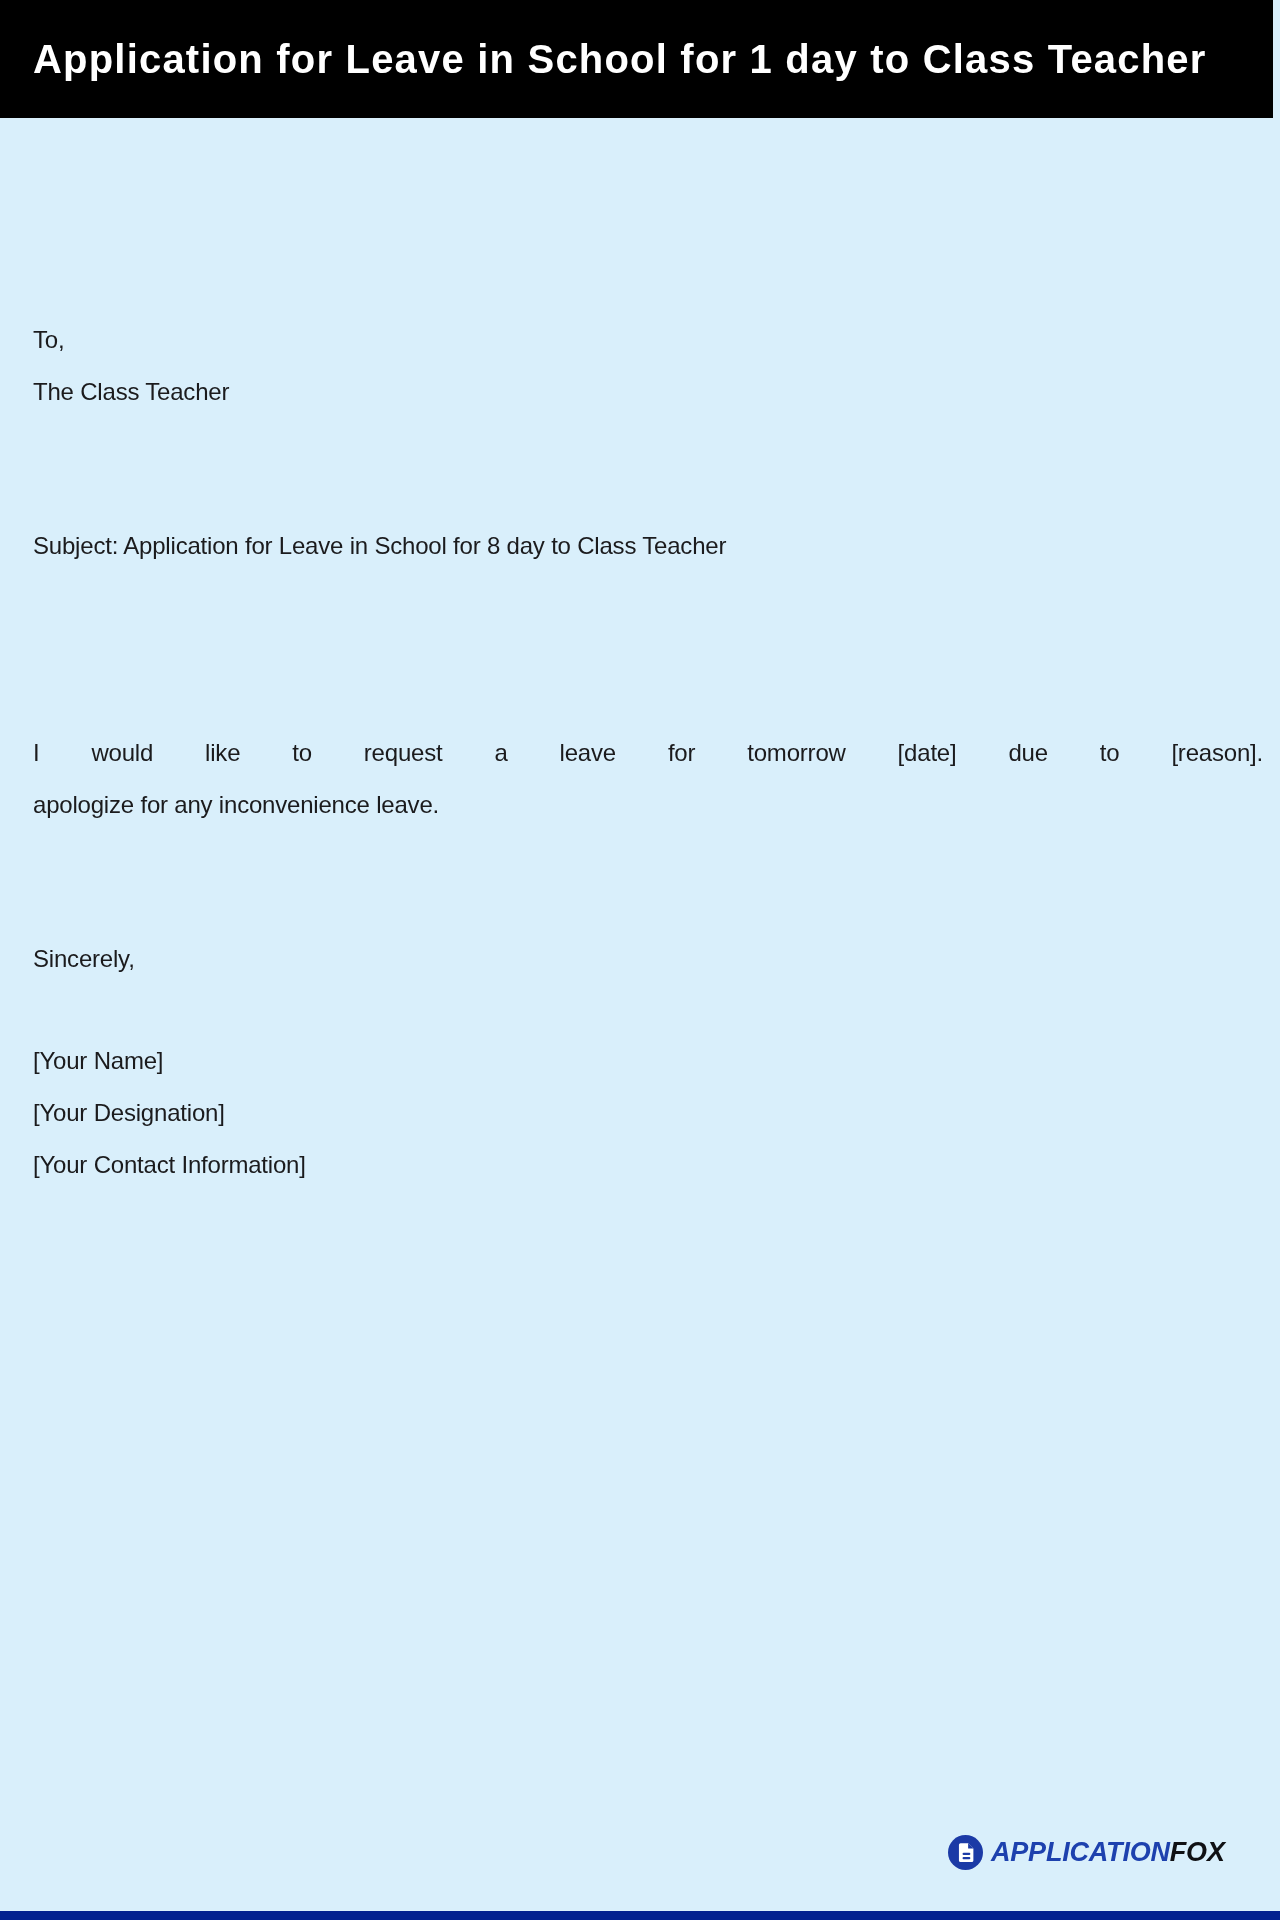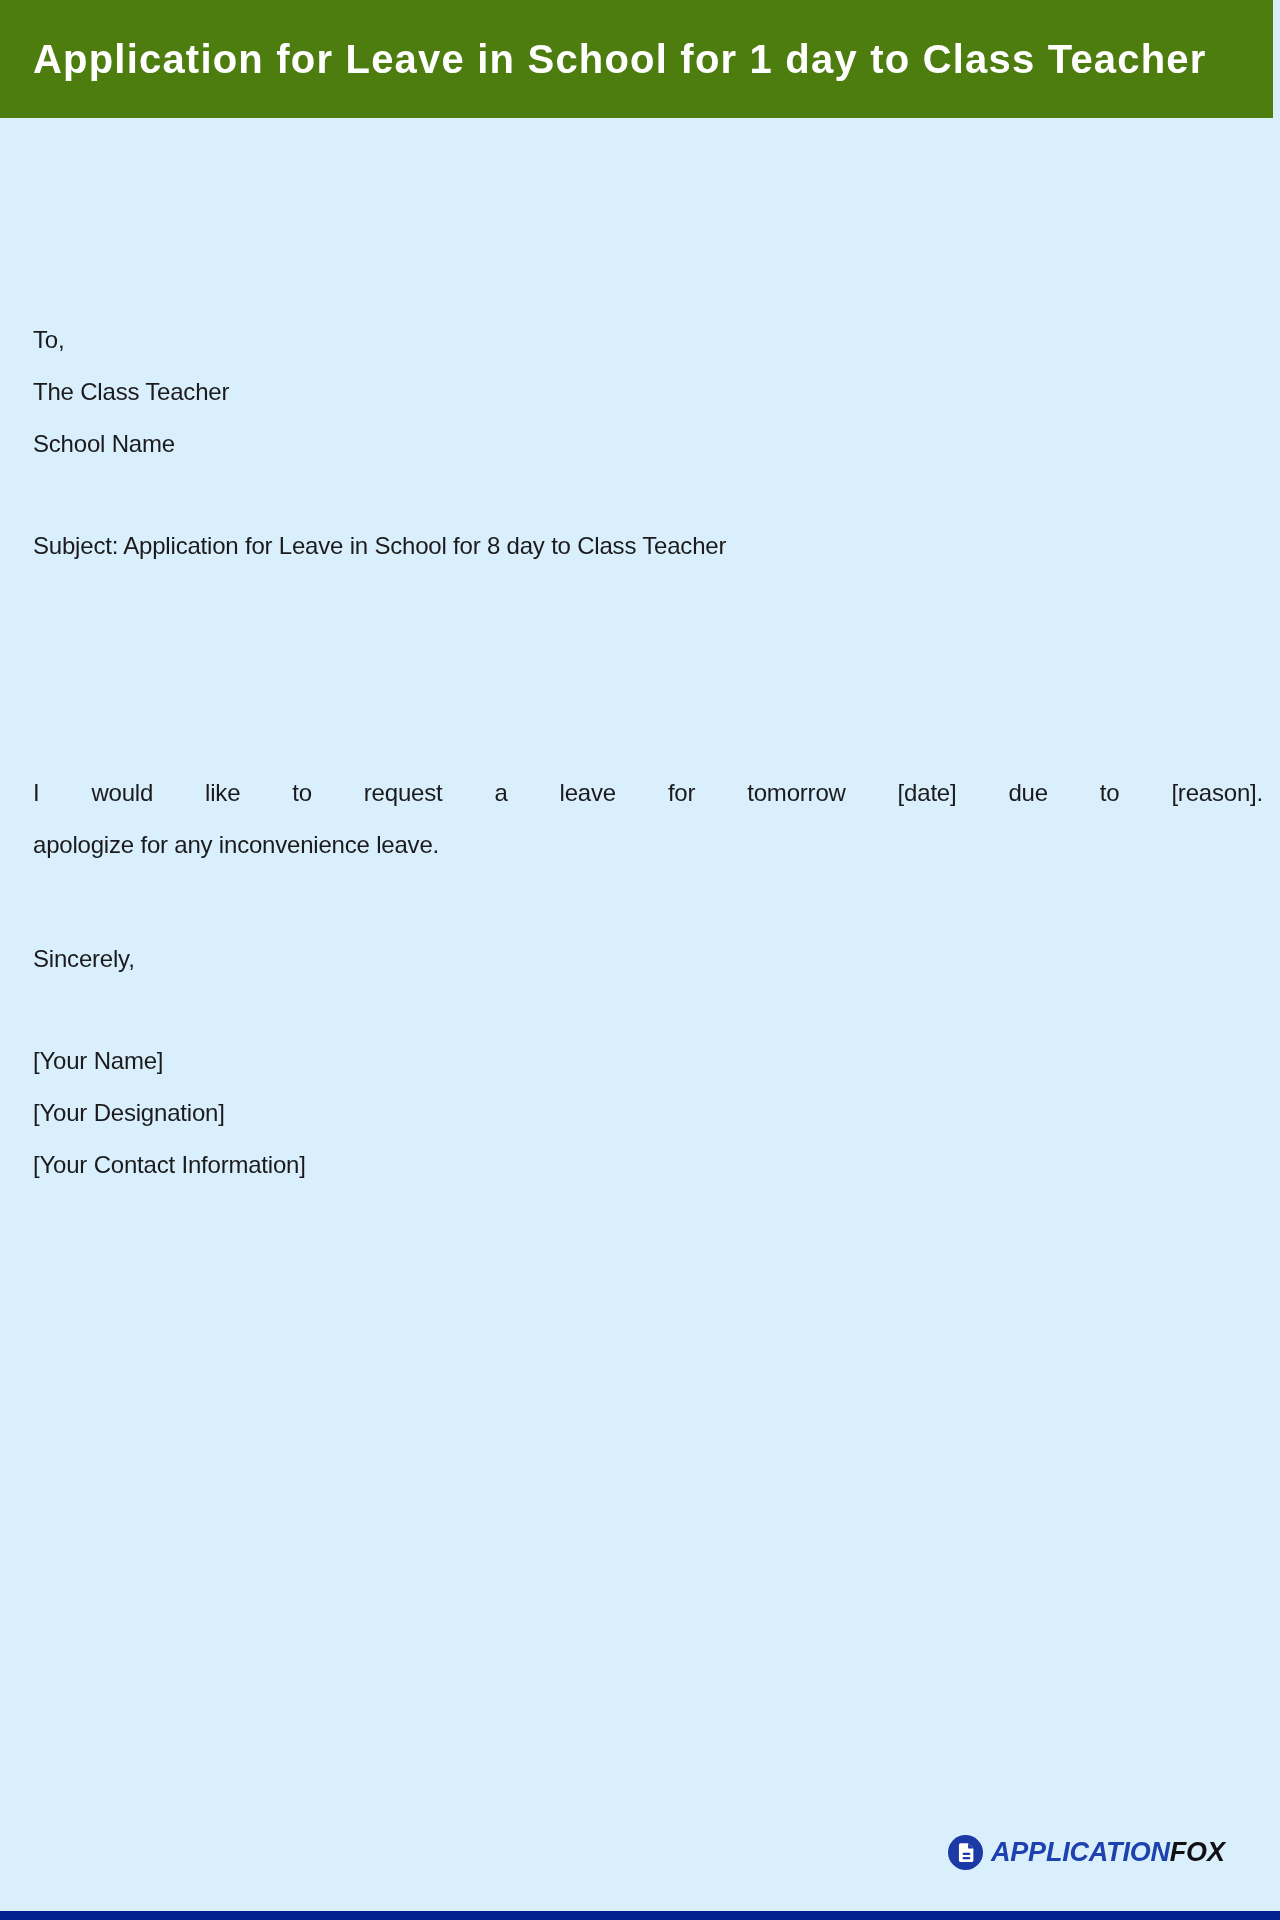--- a/index.html
+++ b/index.html
@@ -10,21 +10,21 @@
     background:#d9effb;
     overflow:hidden;
     font-family:"Liberation Sans", sans-serif;
     color:#1b1b1d;
   }
   
   .header-bar{
     position:absolute;
     top:0; left:0; right:7px;
     height:118px;
-    background:#4d7c0f;
+    background:#000000;
     display:flex;
     align-items:center;
     padding-left:33px;
     box-sizing:border-box;
   }
   .header-bar h1{
     margin:0;
     color:#ffffff;
     font-size:40px;
     font-weight:bold;
@@ -36,21 +36,21 @@
     position:absolute;
     left:33px;
     font-size:24px;
     line-height:52px;
     letter-spacing:-0.2px;
     color:#1b1b1d;
   }
   .recipient-block{ top:314px; }
   .subject-line{ top:520px; }
   .salutation-line{ top:628px; }
-  .body-paragraph{ top:727px; width:1230px;margin-top:40px; }
+  .body-paragraph{ top:727px; width:1230px; }
   .body-paragraph .just{
     text-align:justify;
     text-align-last:justify;
   }
   .closing-line{ top:933px; }
   .signature-block{ top:1035px; }
   
   .footer-logo{
     position:absolute;
     left:948px;
@@ -83,21 +83,20 @@
 
 <div class="page">
 
   <div class="header-bar">
     <h1>Application for Leave in School for 1 day to Class Teacher</h1>
   </div>
 
   <div class="txt recipient-block">
     <div>To,</div>
     <div>The Class Teacher</div>
-    <div>School Name</div>
   </div>
 
   <div class="txt subject-line">Subject: Application for Leave in School for 8 day to Class Teacher</div>
 
 
   <div class="txt body-paragraph">
     <div class="just">I would like to request a leave for tomorrow [date] due to [reason].</div>
     <div>apologize for any inconvenience leave.</div>
   </div>
 

